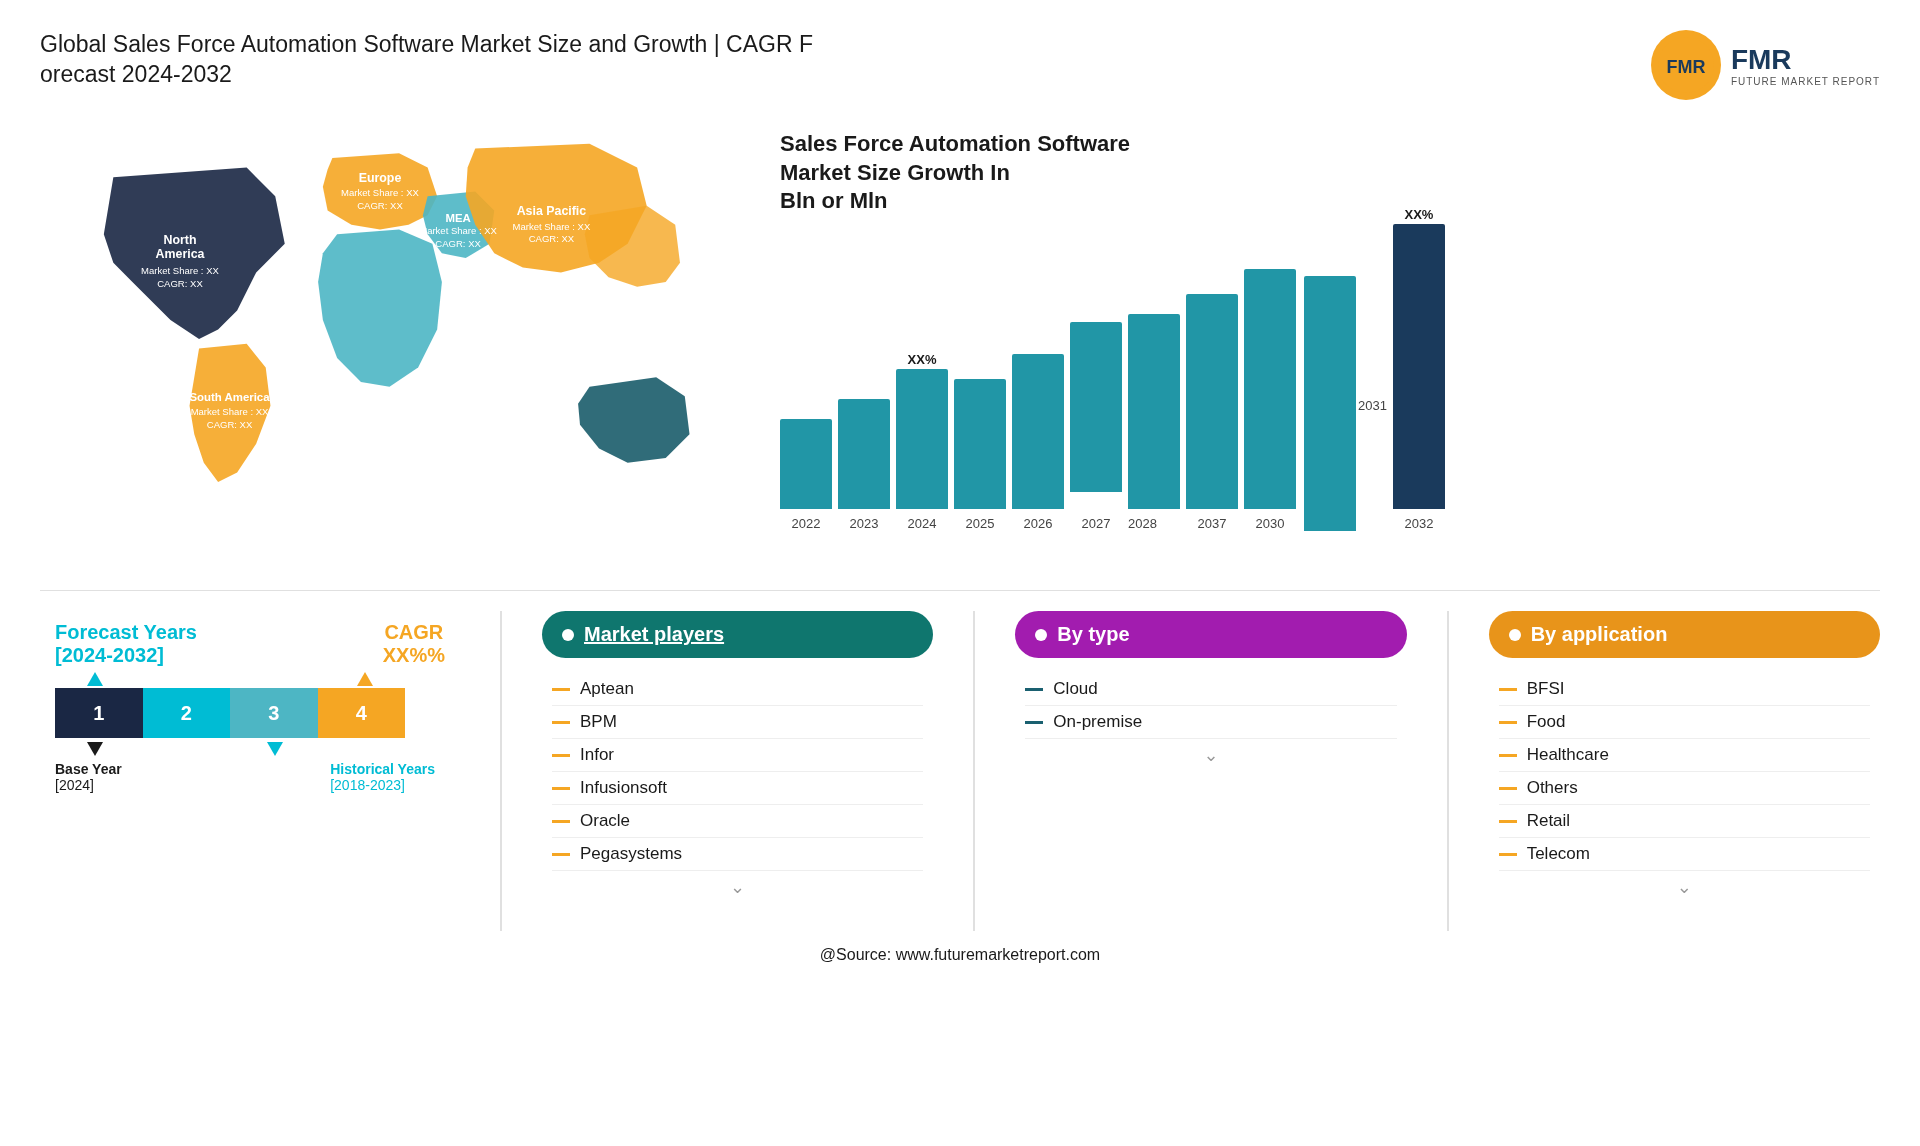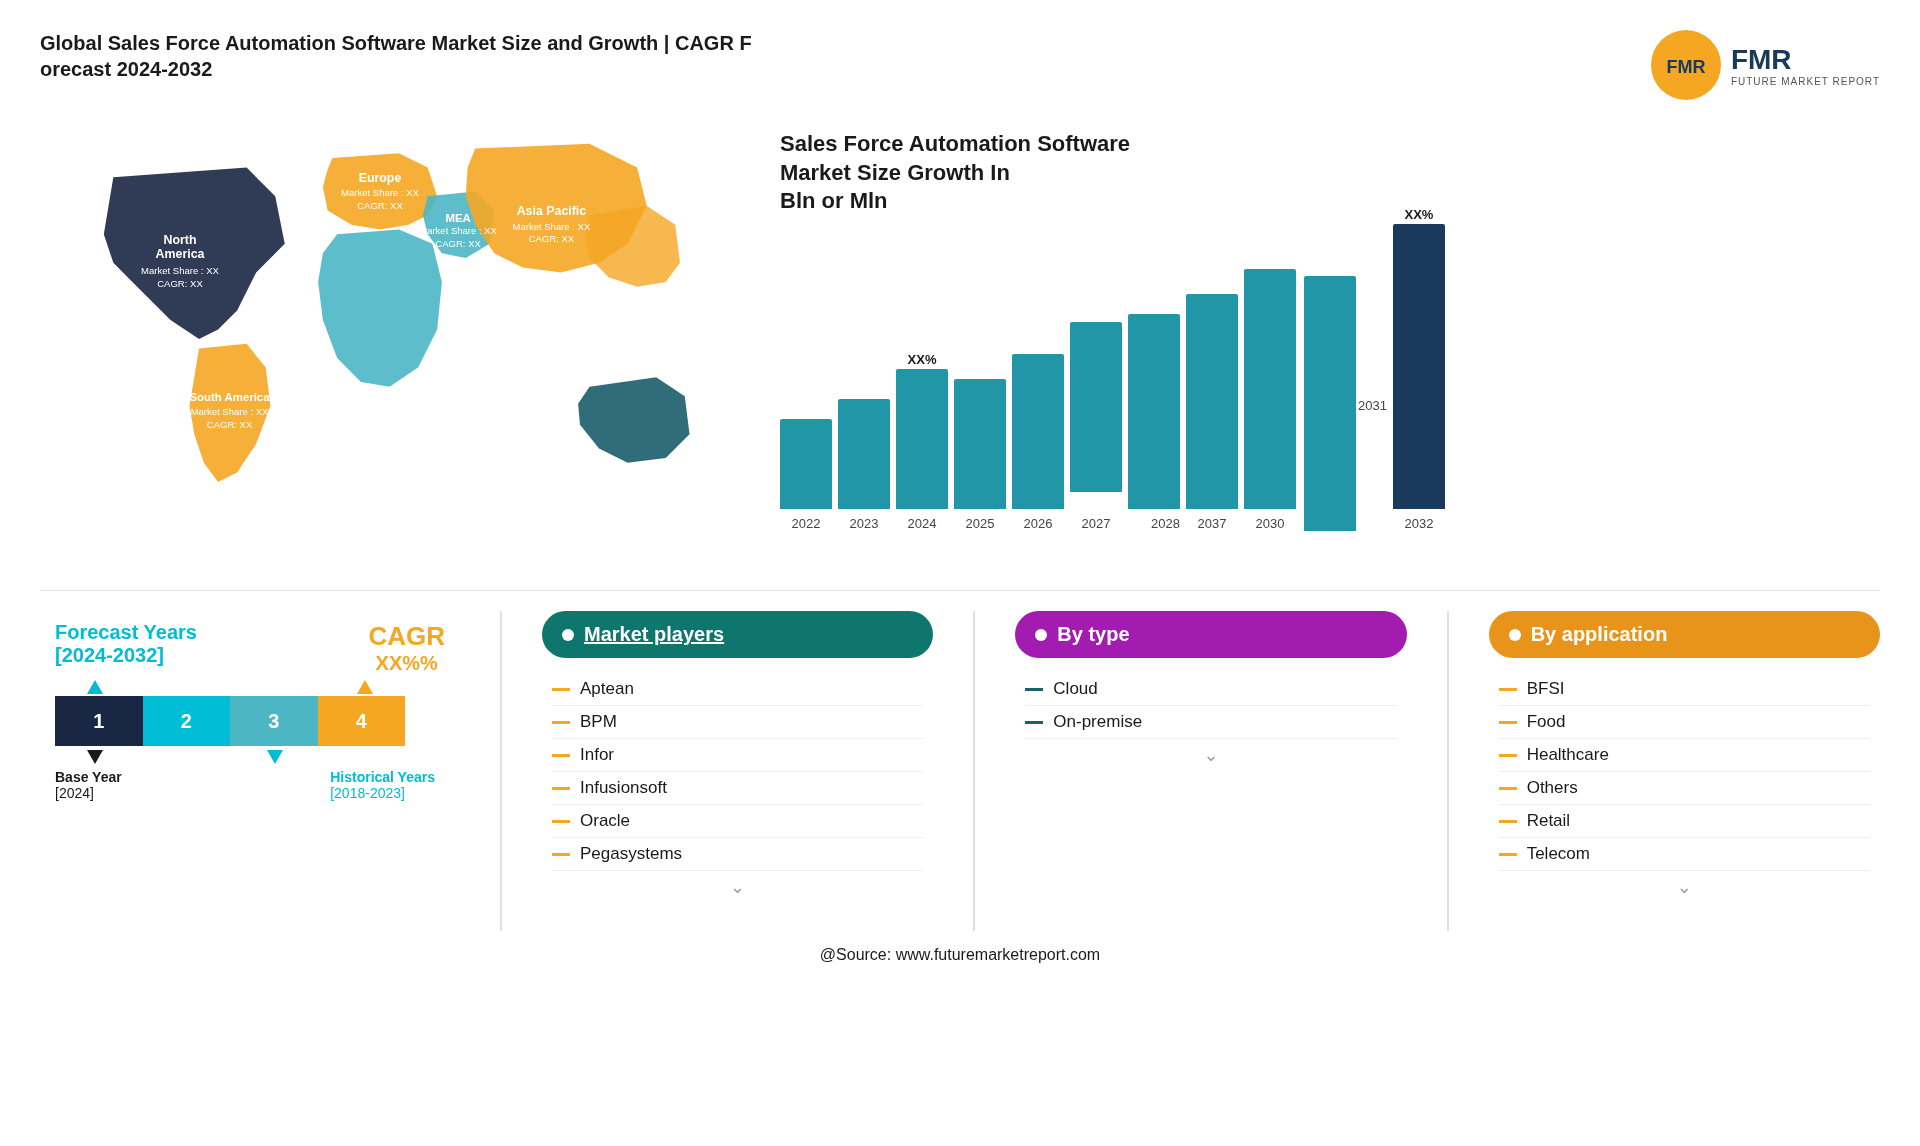--- a/index.html
+++ b/index.html
@@ -21,22 +21,22 @@
 
     
     .header-area {
       display: flex;
       justify-content: space-between;
       align-items: flex-start;
       margin-bottom: 20px;
     }
 
     .page-title {
-      font-size: 20px;
-      font-weight: bold;
+      font-size: 23px;
+      font-weight: normal;
       color: #1a1a1a;
       max-width: 900px;
       line-height: 1.3;
     }
 
     .logo-area {
       display: flex;
       align-items: center;
       gap: 10px;
     }
@@ -337,21 +337,21 @@
         <div style="display:flex;flex-direction:column;align-items:center;gap:2px;justify-content:flex-end;">
           <div style="height:16px;"></div>
           <div class="bar" style="height:155px;"></div>
           <div class="bar-label-bottom">2026</div>
         </div>
         <div style="display:flex;flex-direction:column;align-items:center;gap:19px;">
           <div style="height:16px;"></div>
           <div class="bar" style="height:170px;"></div>
           <div class="bar-label-bottom">2027</div>
         </div>
-        <div style="display:flex;flex-direction:column;align-items:flex-end;gap:2px;">
+        <div style="display:flex;flex-direction:column;align-items:flex-start;gap:2px;">
           <div style="height:16px;"></div>
           <div class="bar" style="height:195px;"></div>
           <div class="bar-label-bottom">2028</div>
         </div>
         <div style="display:flex;flex-direction:column;align-items:center;gap:2px;">
           <div style="height:16px;"></div>
           <div class="bar" style="height:215px;"></div>
           <div class="bar-label-bottom">2037</div>
         </div>
         <div style="display:flex;flex-direction:column;align-items:center;gap:2px;">
@@ -377,21 +377,21 @@
 
   <div class="bottom-section">
 
     <div style="width:420px;flex-shrink:0;position:relative;padding:10px 15px;">
       <div style="display:flex;justify-content:space-between;align-items:flex-start;">
         <div>
           <div style="font-size:20px;font-weight:bold;color:#00bcd4;">Forecast Years</div>
           <div style="font-size:20px;font-weight:bold;color:#00bcd4;">[2024-2032]</div>
         </div>
         <div style="text-align:center;">
-          <div style="font-size:26px;font-weight:bold;color:#f5a623;">CAGR</div>
+          <div style="font-size:20px;font-weight:bold;color:#f5a623;">CAGR</div>
           <div style="font-size:20px;font-weight:bold;color:#f5a623;">XX%%</div>
         </div>
       </div>
 
       <div style="display:flex;justify-content:space-between;width:350px;margin-top:5px;">
         <div style="text-align:center;width:80px;">
           <div class="arrow-up"></div>
         </div>
         <div style="width:80px;"></div>
         <div style="width:80px;"></div>

